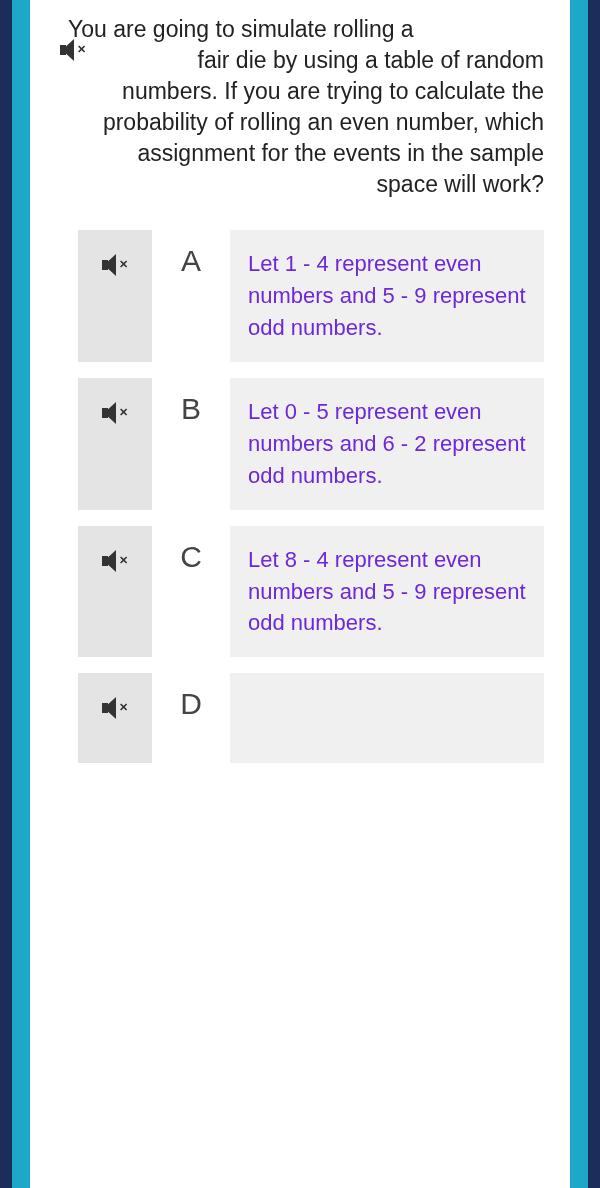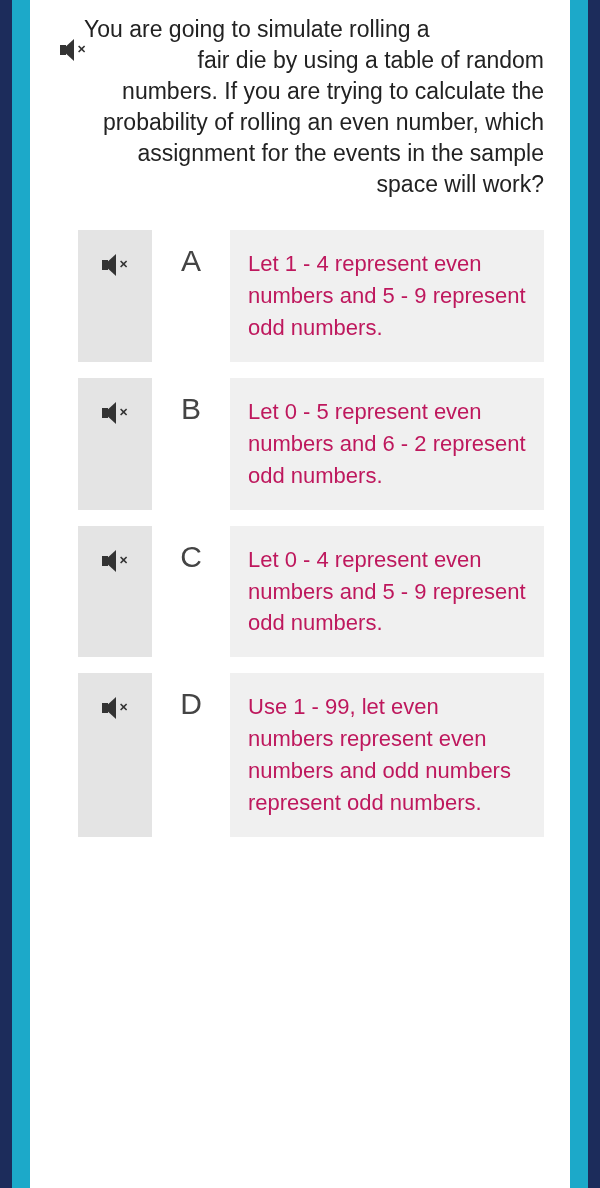--- a/index.html
+++ b/index.html
@@ -37,21 +37,20 @@
     margin-bottom: 30px;
   }
   .q-speaker {
     display: inline-block;
     vertical-align: -2px;
     margin-right: 8px;
     margin-left: 4px;
   }
   .q-text-first {
     display: inline;
-    margin-left: 16px;
   }
   .answers {
     padding-left: 22px;
     padding-right: 0;
   }
   .answer-row {
     display: flex;
     background: #f0f0f0;
     margin-bottom: 16px;
     align-items: stretch;
@@ -76,21 +75,21 @@
     font-size: 30px;
     color: #444;
     font-weight: 400;
     min-height: 90px;
   }
   .cell-text {
     flex: 1;
     padding: 18px 18px 18px 18px;
     font-size: 22px;
     line-height: 1.45;
-    color: #be185d;
+    color: #6d28d9;
   }
   
   .speaker-icon {
     position: relative;
     width: 26px;
     height: 22px;
   }
   .speaker-icon .box {
     position: absolute;
     left: 0;
@@ -163,32 +162,31 @@
 
         <div class="answer-row">
           <div class="cell-speaker">
             <span class="speaker-icon">
                 <span class="box"></span>
                 <span class="tri"></span>
                 <span class="x">✕</span>
               </span>
           </div>
           <div class="cell-letter">C</div>
-          <div class="cell-text">Let 0 - 4 represent even numbers and 5 - 9 represent odd numbers.</div>
+          <div class="cell-text">Let 8 - 4 represent even numbers and 5 - 9 represent odd numbers.</div>
         </div>
 
         <div class="answer-row">
           <div class="cell-speaker">
             <span class="speaker-icon">
                 <span class="box"></span>
                 <span class="tri"></span>
                 <span class="x">✕</span>
               </span>
           </div>
           <div class="cell-letter">D</div>
-          <div class="cell-text">Use 1 - 99, let even numbers represent even numbers and odd numbers represent odd numbers.</div>
         </div>
 
       </div>
 
     </div>
   </div>
 </div>
 
 </body></html>

